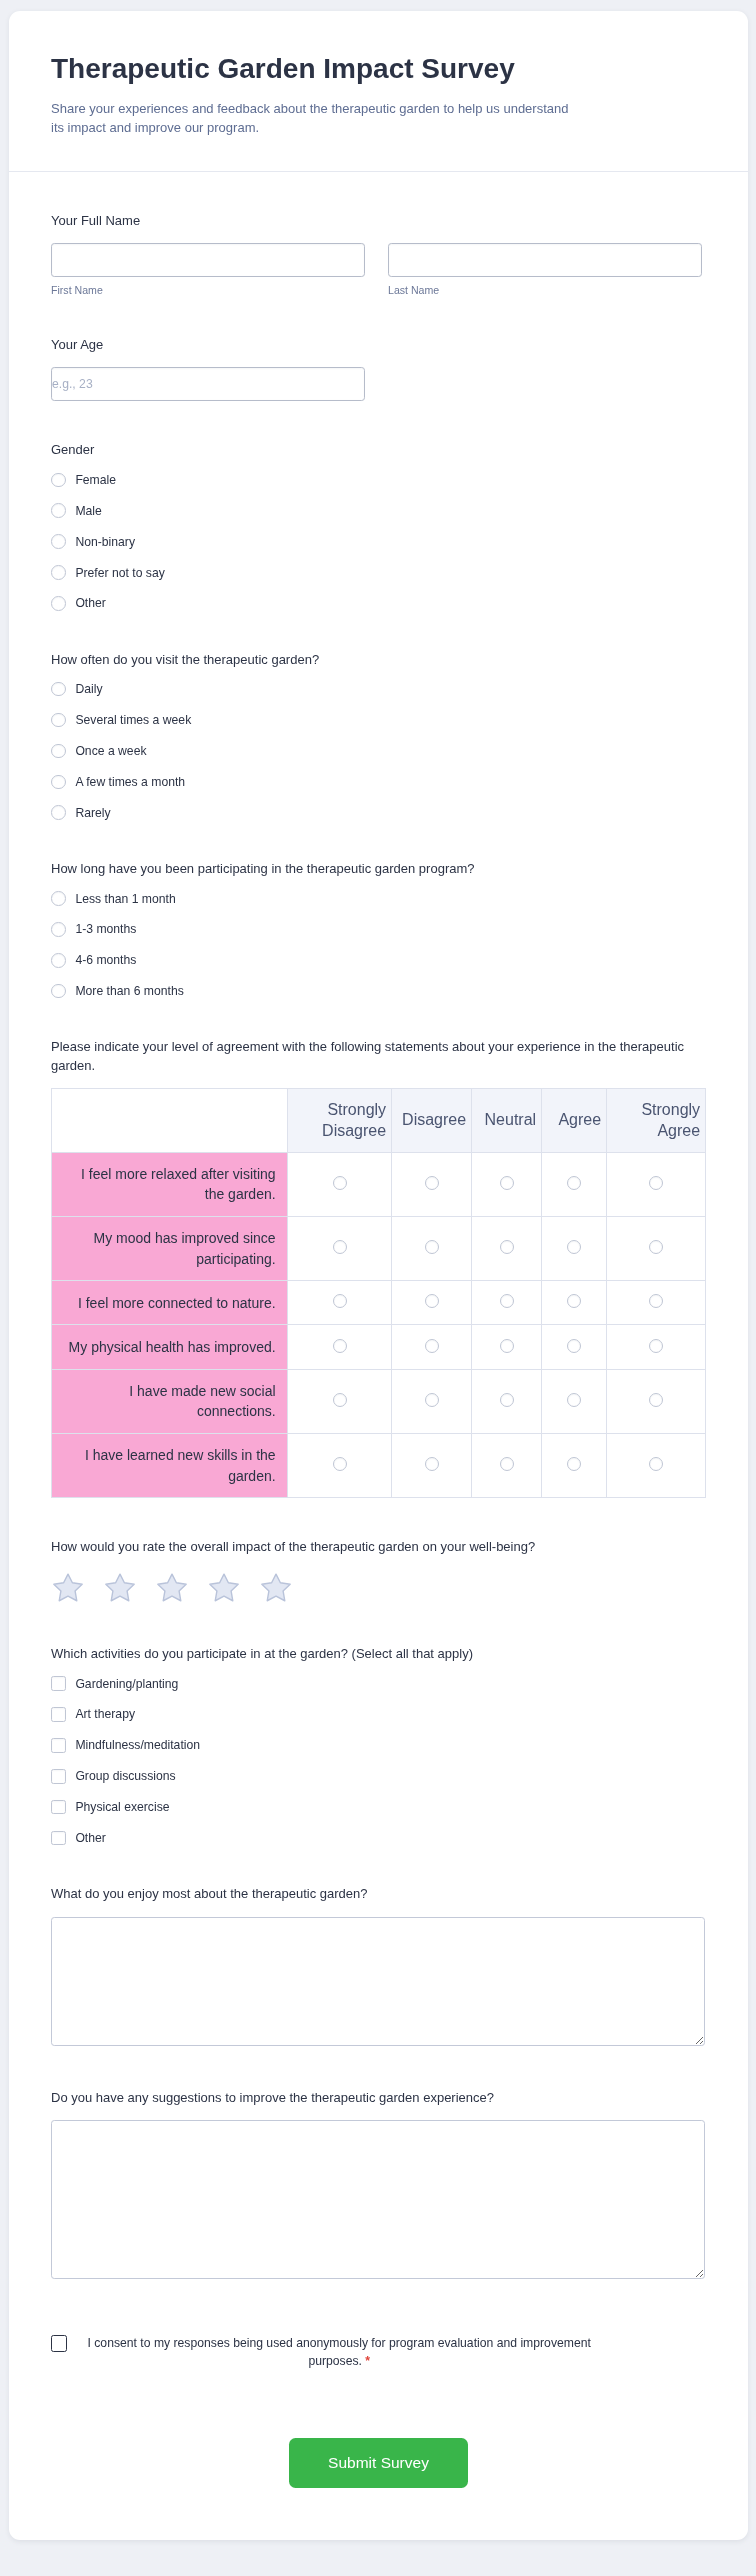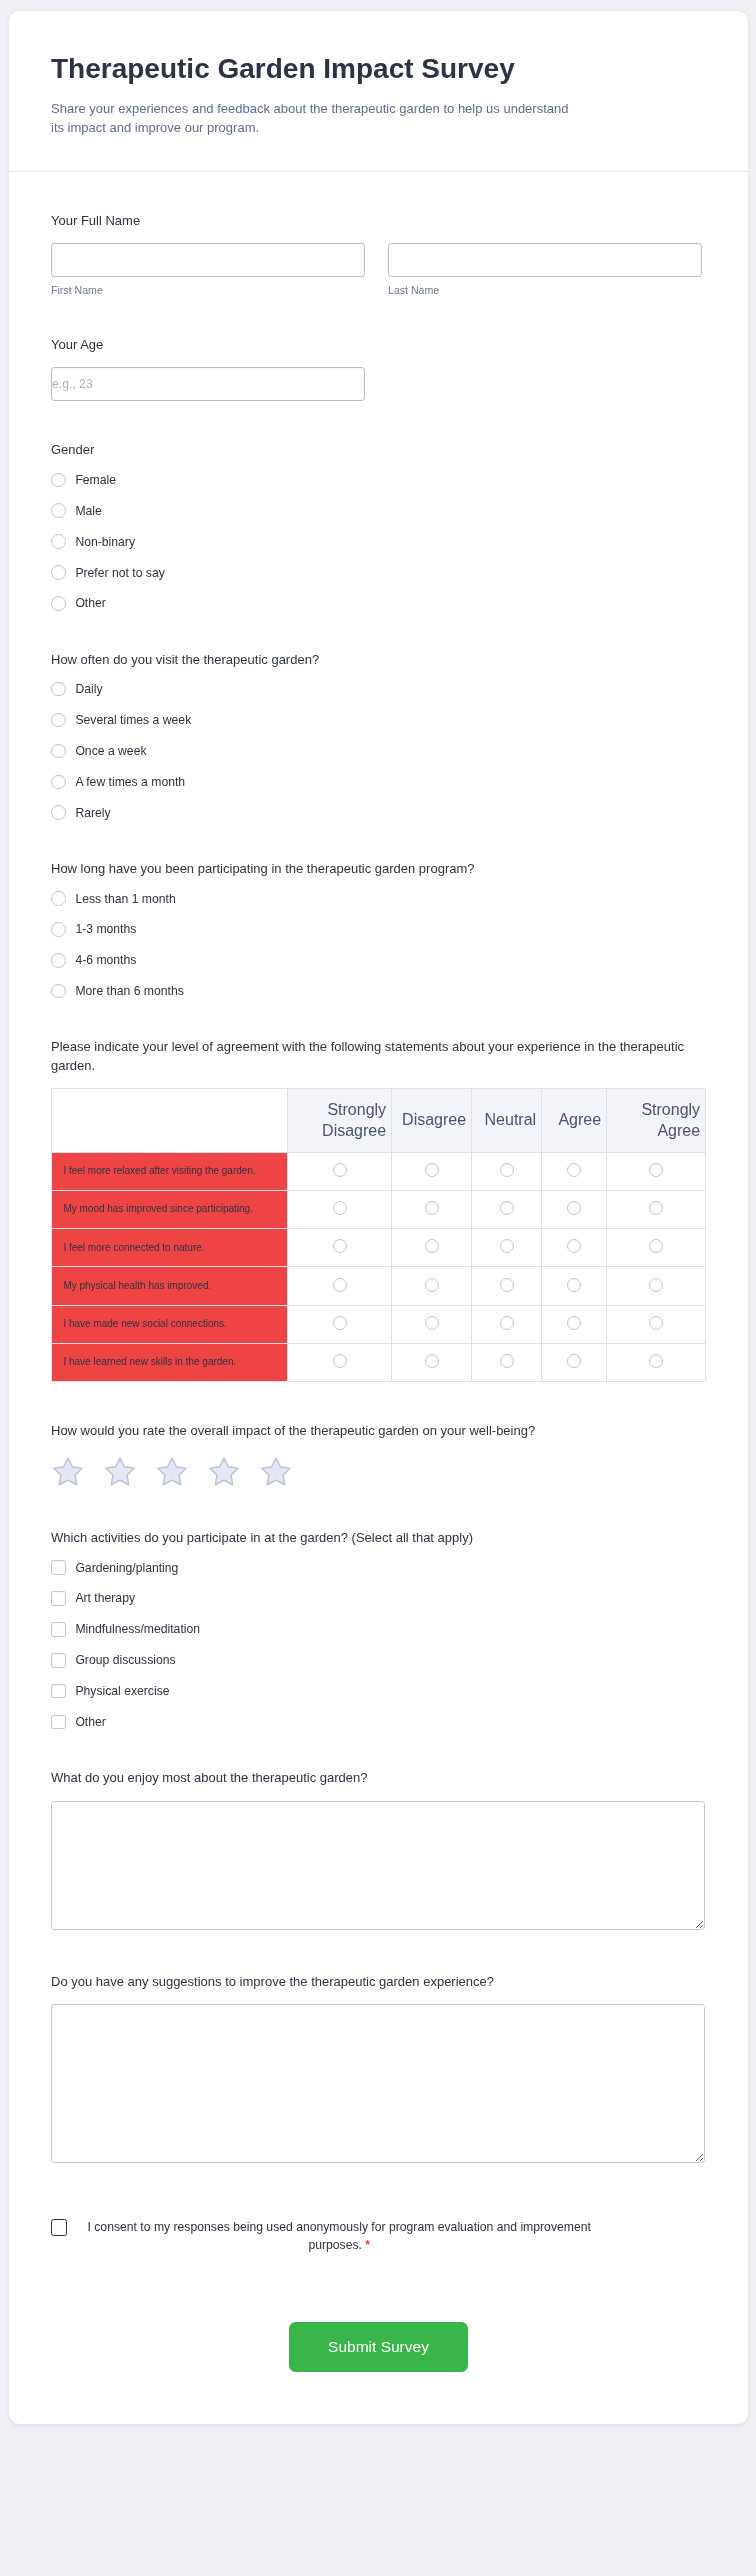--- a/index.html
+++ b/index.html
@@ -102,24 +102,24 @@
     color:#4a5470;
     padding:9.8px 4.9px;
     text-align:right;
     line-height:1.35;
   }
   .matrix-table th.corner {
     background:#ffffff;
     border:0.8px solid #dde1ec;
   }
   .matrix-table td.row-label {
-    background:#ef4444;
-    font-size:10px;
-    color:#2c3345;
-    text-align:left;
+    background:#f9a8d4;
+    font-size:14px;
+    color:#2c3345;
+    text-align:right;
     padding:11.4px 11.4px;
     line-height:1.45;
     font-weight:400;
   }
   .matrix-table td.cell {
     background:#fff;
     text-align:center;
     padding:9.8px 3.3px;
   }
   .matrix-table .radio-circle {

